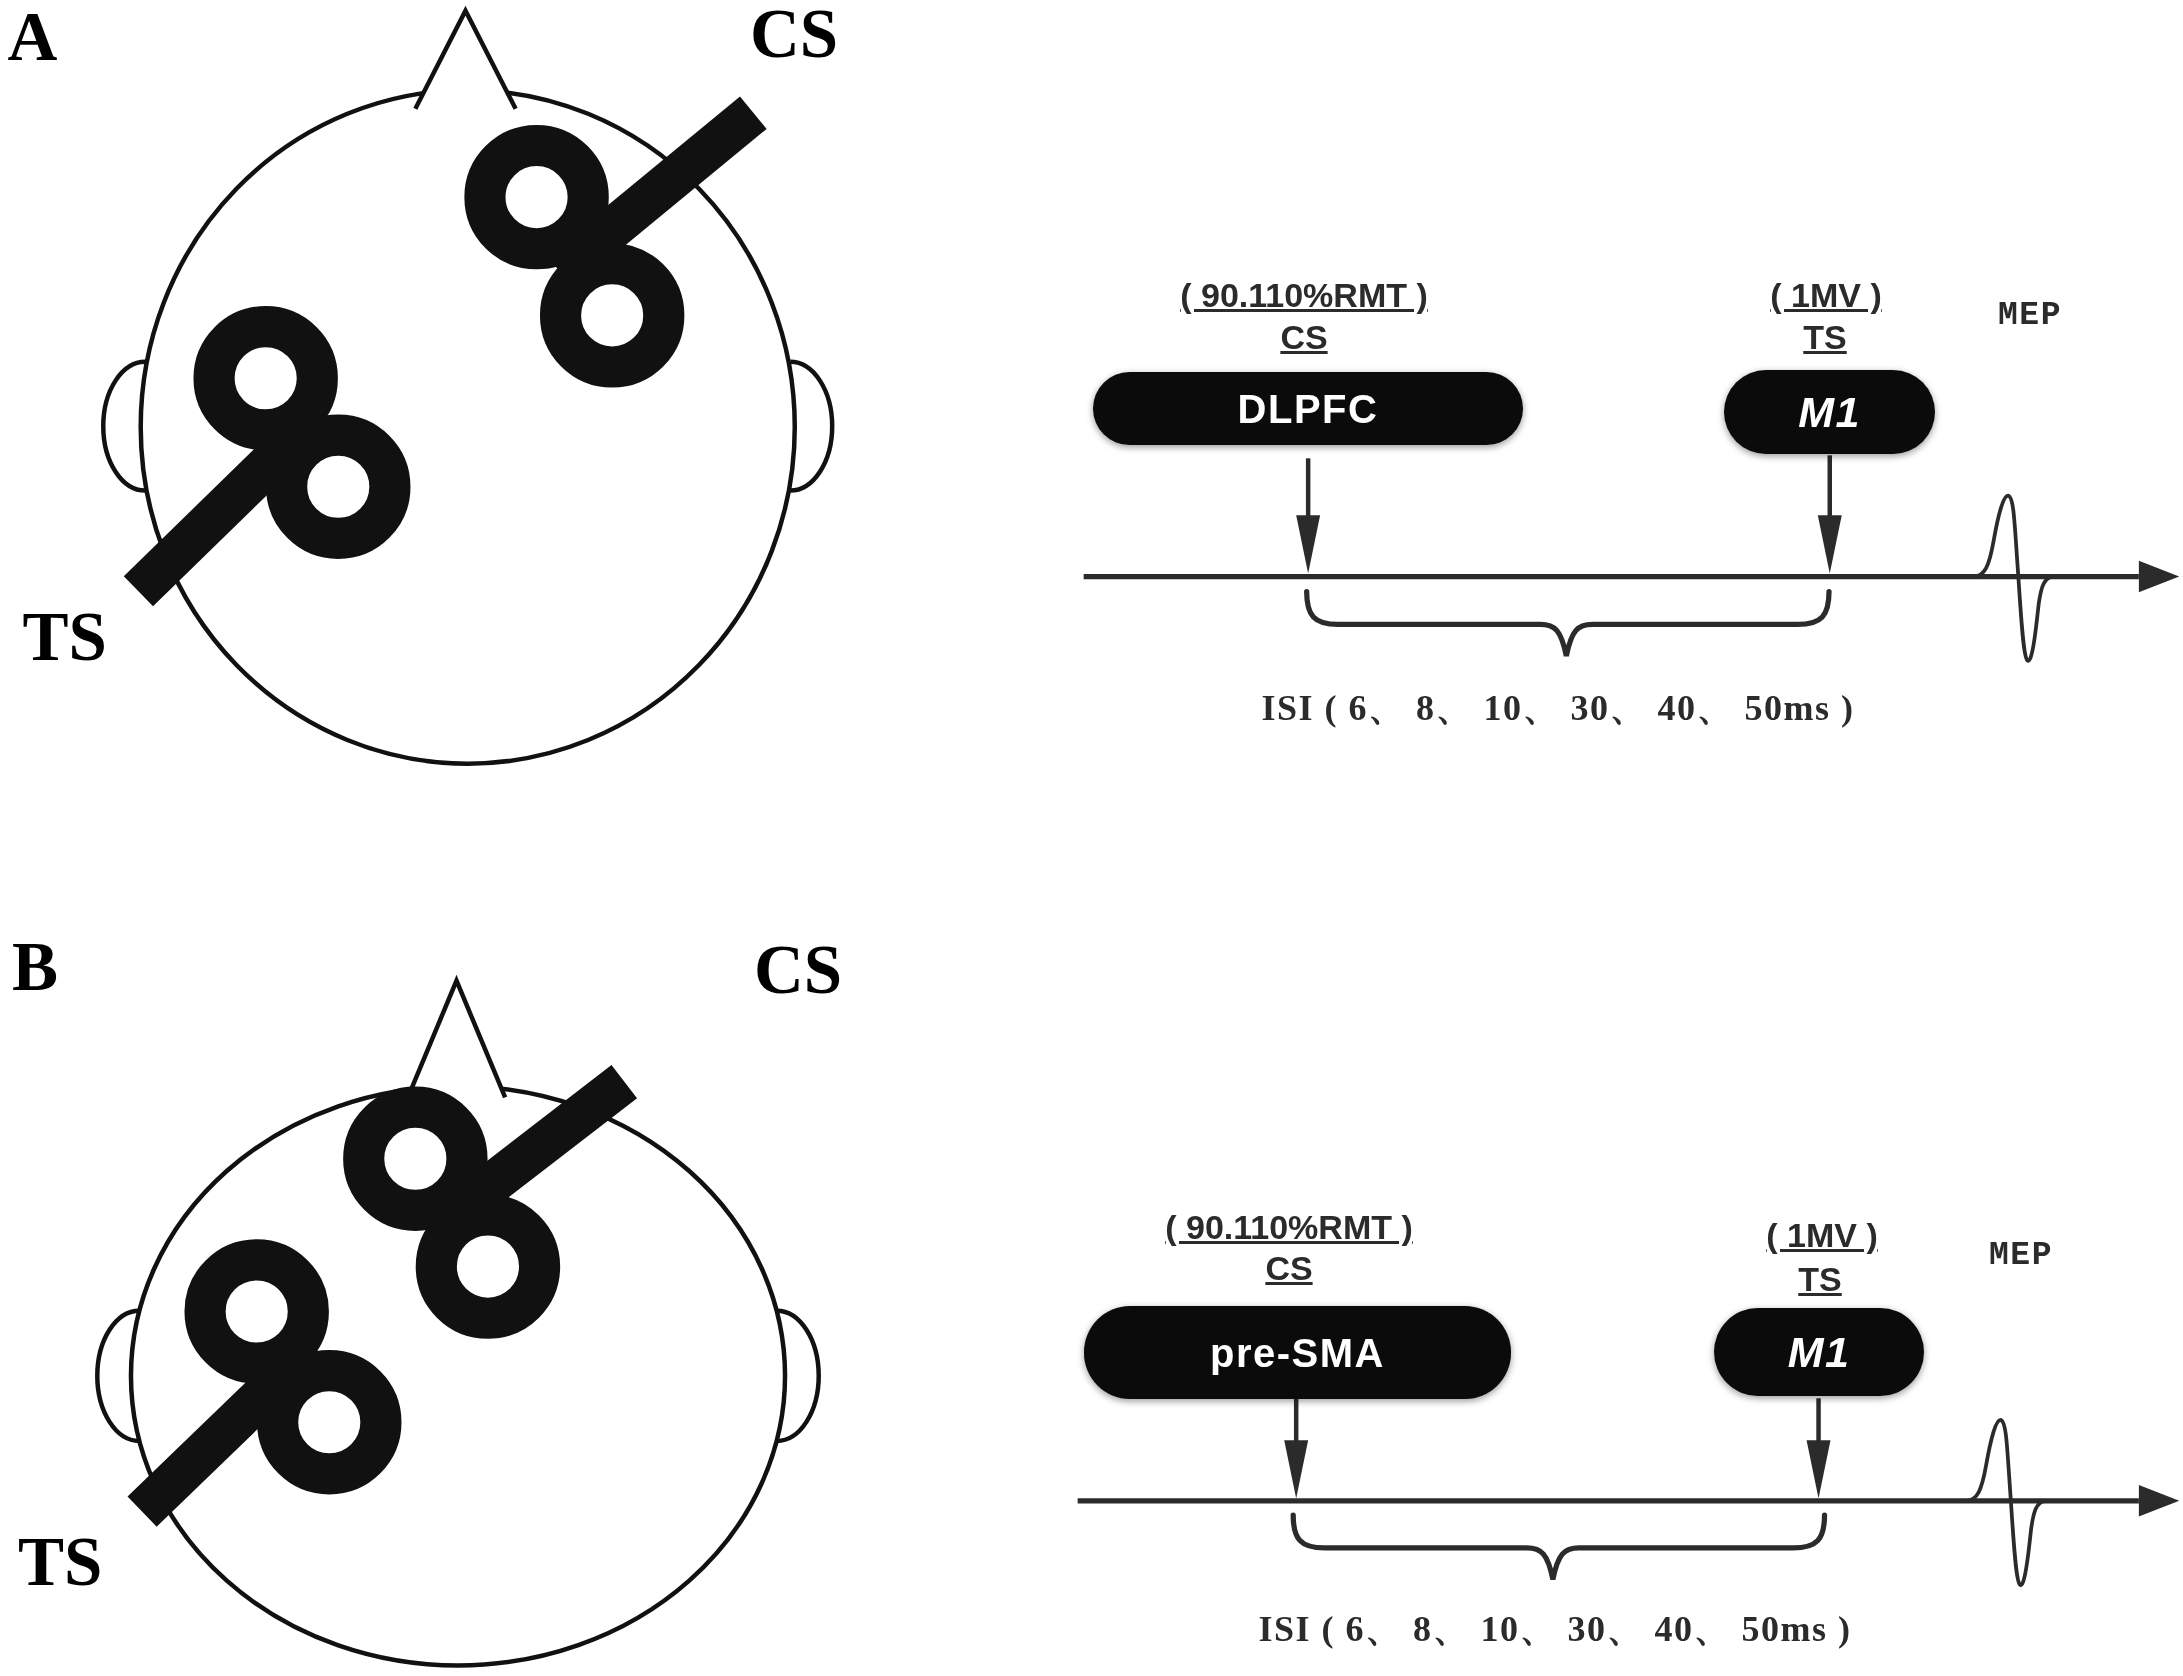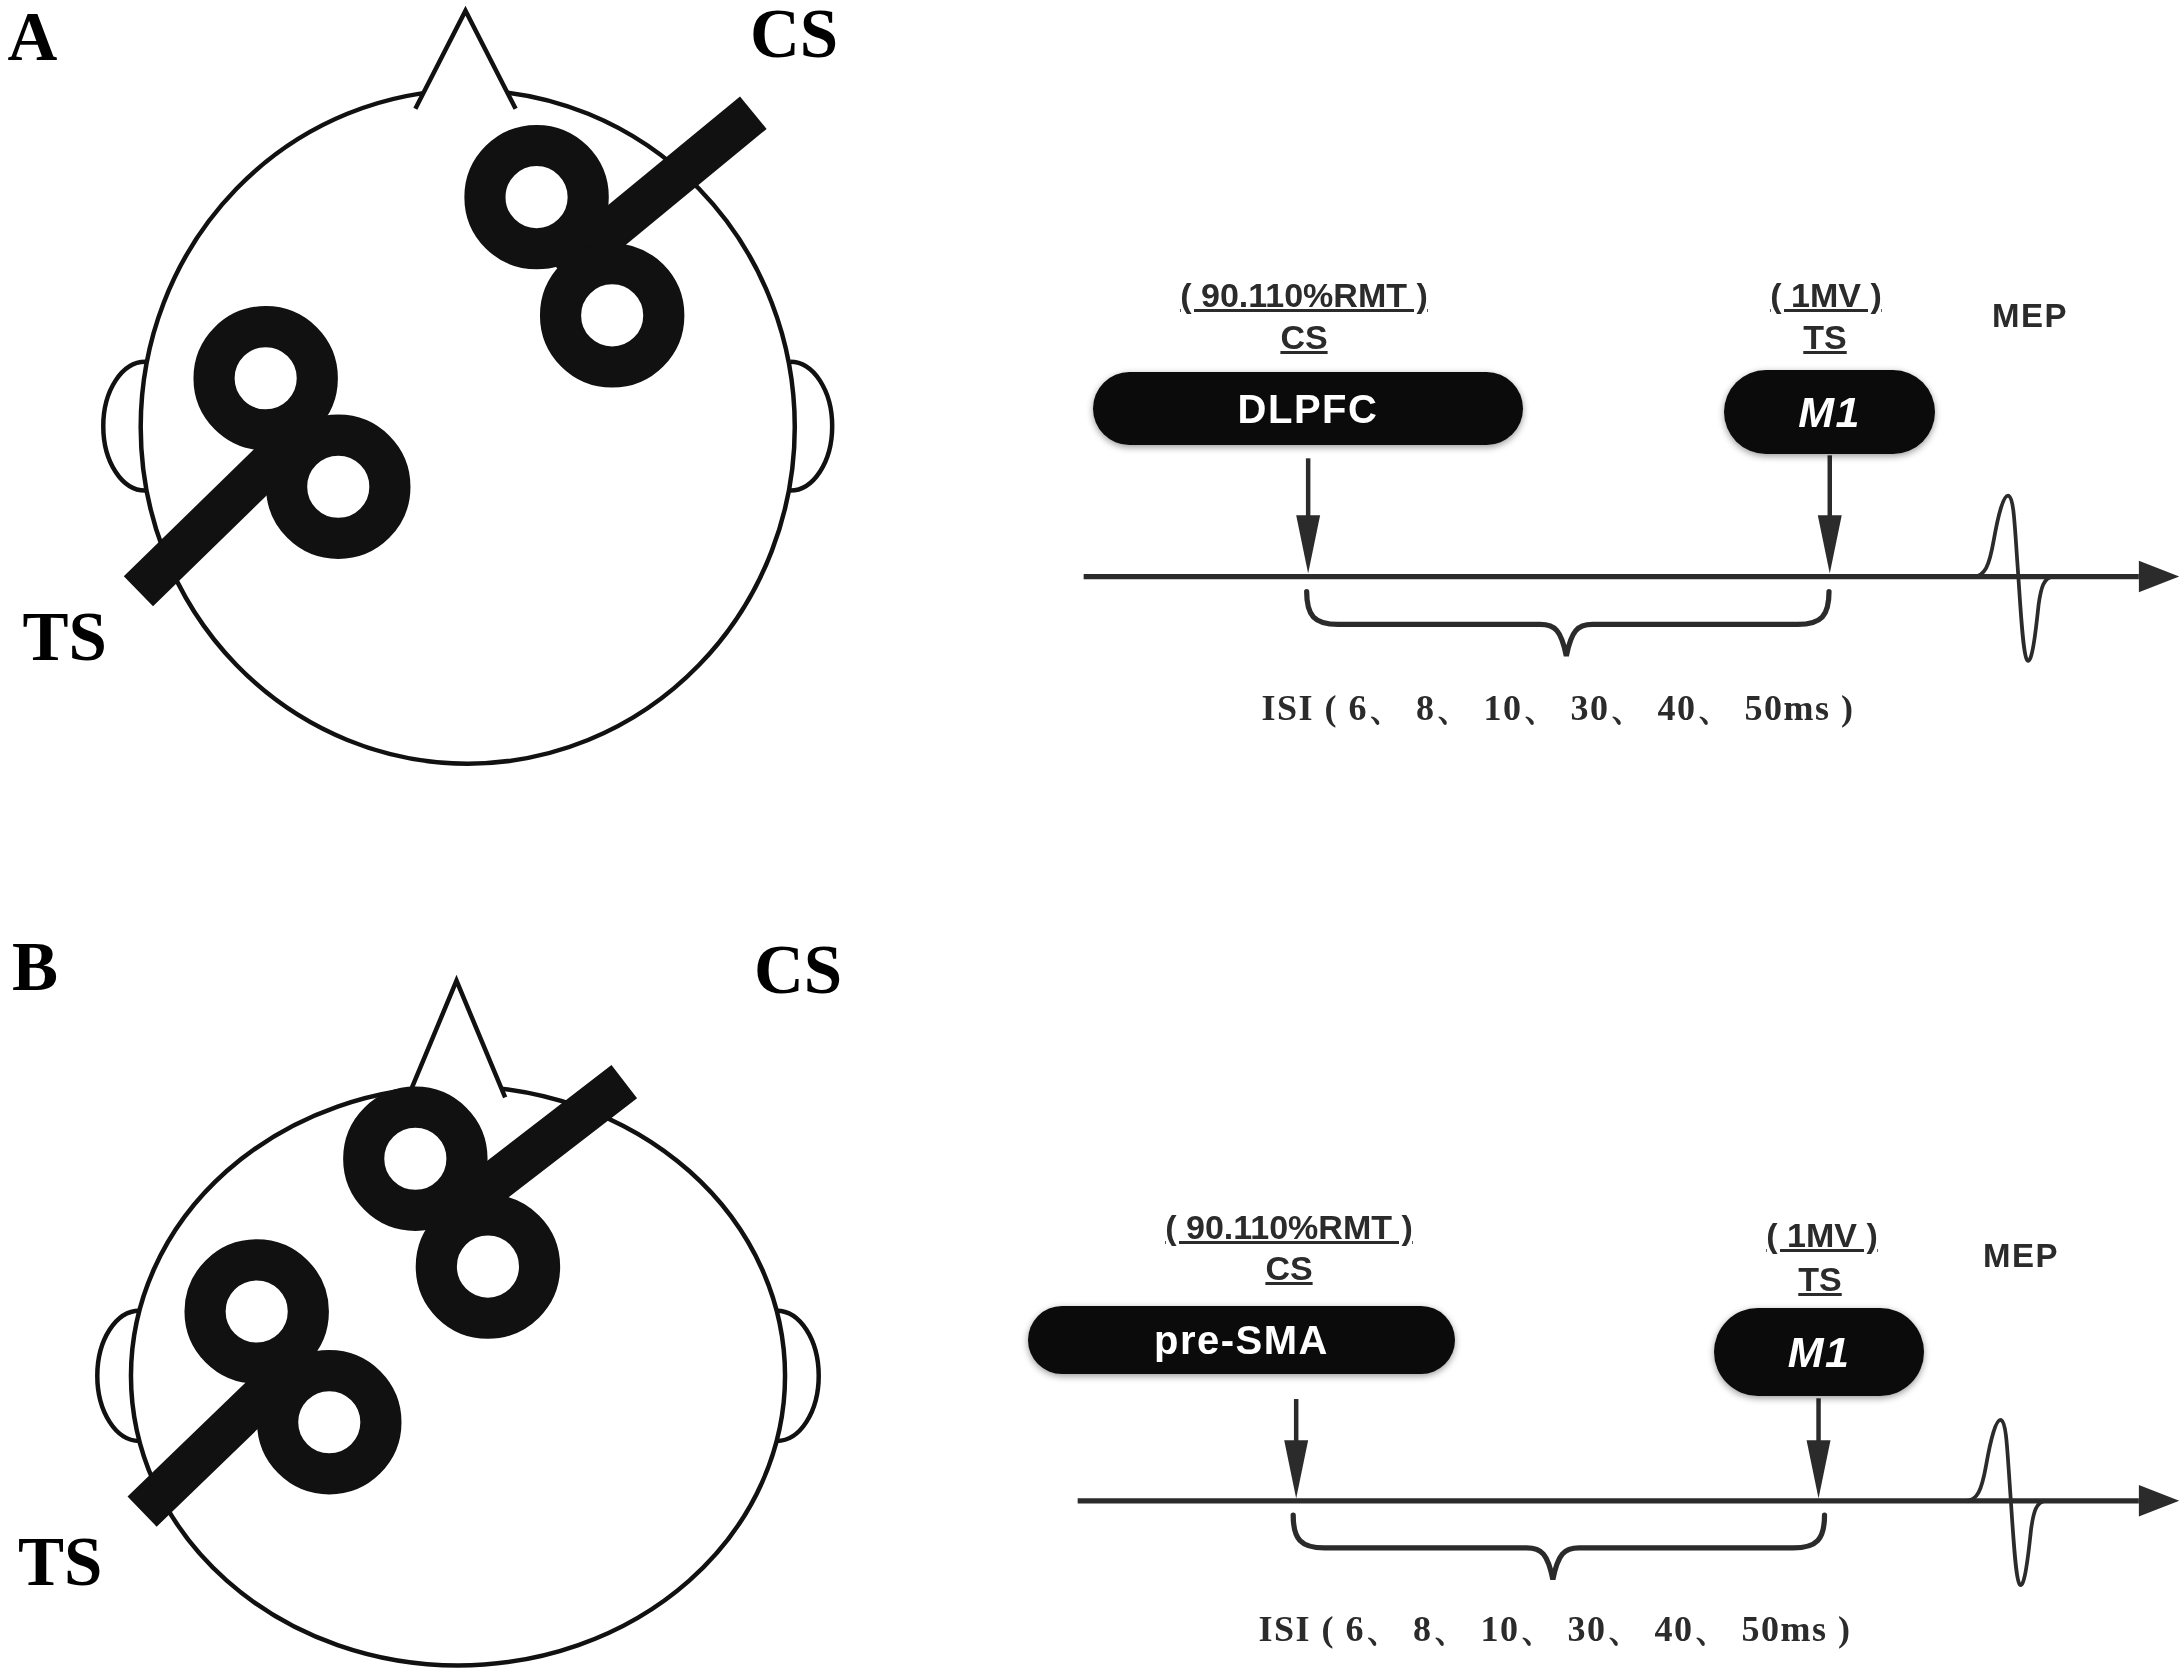--- a/index.html
+++ b/index.html
@@ -18,21 +18,21 @@
   .abs{position:absolute;white-space:nowrap;}
   .serifLbl{
     font-family:"Liberation Serif","DejaVu Serif",serif;
     font-weight:bold;font-size:69px;line-height:1;color:#000;
   }
   .t{
     font-weight:bold;color:var(--text);line-height:1;
     transform:translateX(-50%);text-align:center;
   }
   .t.s46{font-size:34px;text-decoration:underline;}
-  .t.s42{font-size:33px;letter-spacing:1.5px;}
+  .t.s42{font-size:33px;letter-spacing:1.5px;font-family:Liberation Mono, monospace;}
   .isi{
     font-family:Liberation Serif, serif;
     font-size:36px;letter-spacing:1.5px;
   }
   .pill{
     position:absolute;background:var(--pill-bg);
     display:flex;align-items:center;justify-content:center;
     box-shadow:0 2.2px 7.5px rgba(0,0,0,0.40);
   }
   .pill span{
@@ -127,21 +127,21 @@
   <div class="abs serifLbl" style="left:12px;top:933px;">B</div>
   <div class="abs serifLbl" style="left:754px;top:936px;">CS</div>
   <div class="abs serifLbl" style="left:18px;top:1528px;">TS</div>
 
   <div class="abs t s46" style="left:1289px;top:1210px;">( 90.110%RMT )</div>
   <div class="abs t s46" style="left:1289px;top:1251px;">CS</div>
   <div class="abs t s46" style="left:1822px;top:1218px;">( 1MV )</div>
   <div class="abs t s46" style="left:1820px;top:1262px;">TS</div>
   <div class="abs t s42" style="left:2021px;top:1239px;">MEP</div>
 
-  <div class="pill big" style="left:1028px;top:1306px;width:427px;height:68px;border-radius:46px;">
+  <div class="pill big" style="left:1084px;top:1306px;width:427px;height:93px;border-radius:46px;">
     <span>pre-SMA</span>
   </div>
   <div class="pill small" style="left:1714px;top:1308px;width:210px;height:88px;border-radius:44px;">
     <span>M1</span>
   </div>
 
   <div class="abs t isi" style="left:1555px;top:1611px;font-weight:bold;">ISI ( 6、 8、 10、 30、 40、 50ms )</div>
 
 </div>
 

